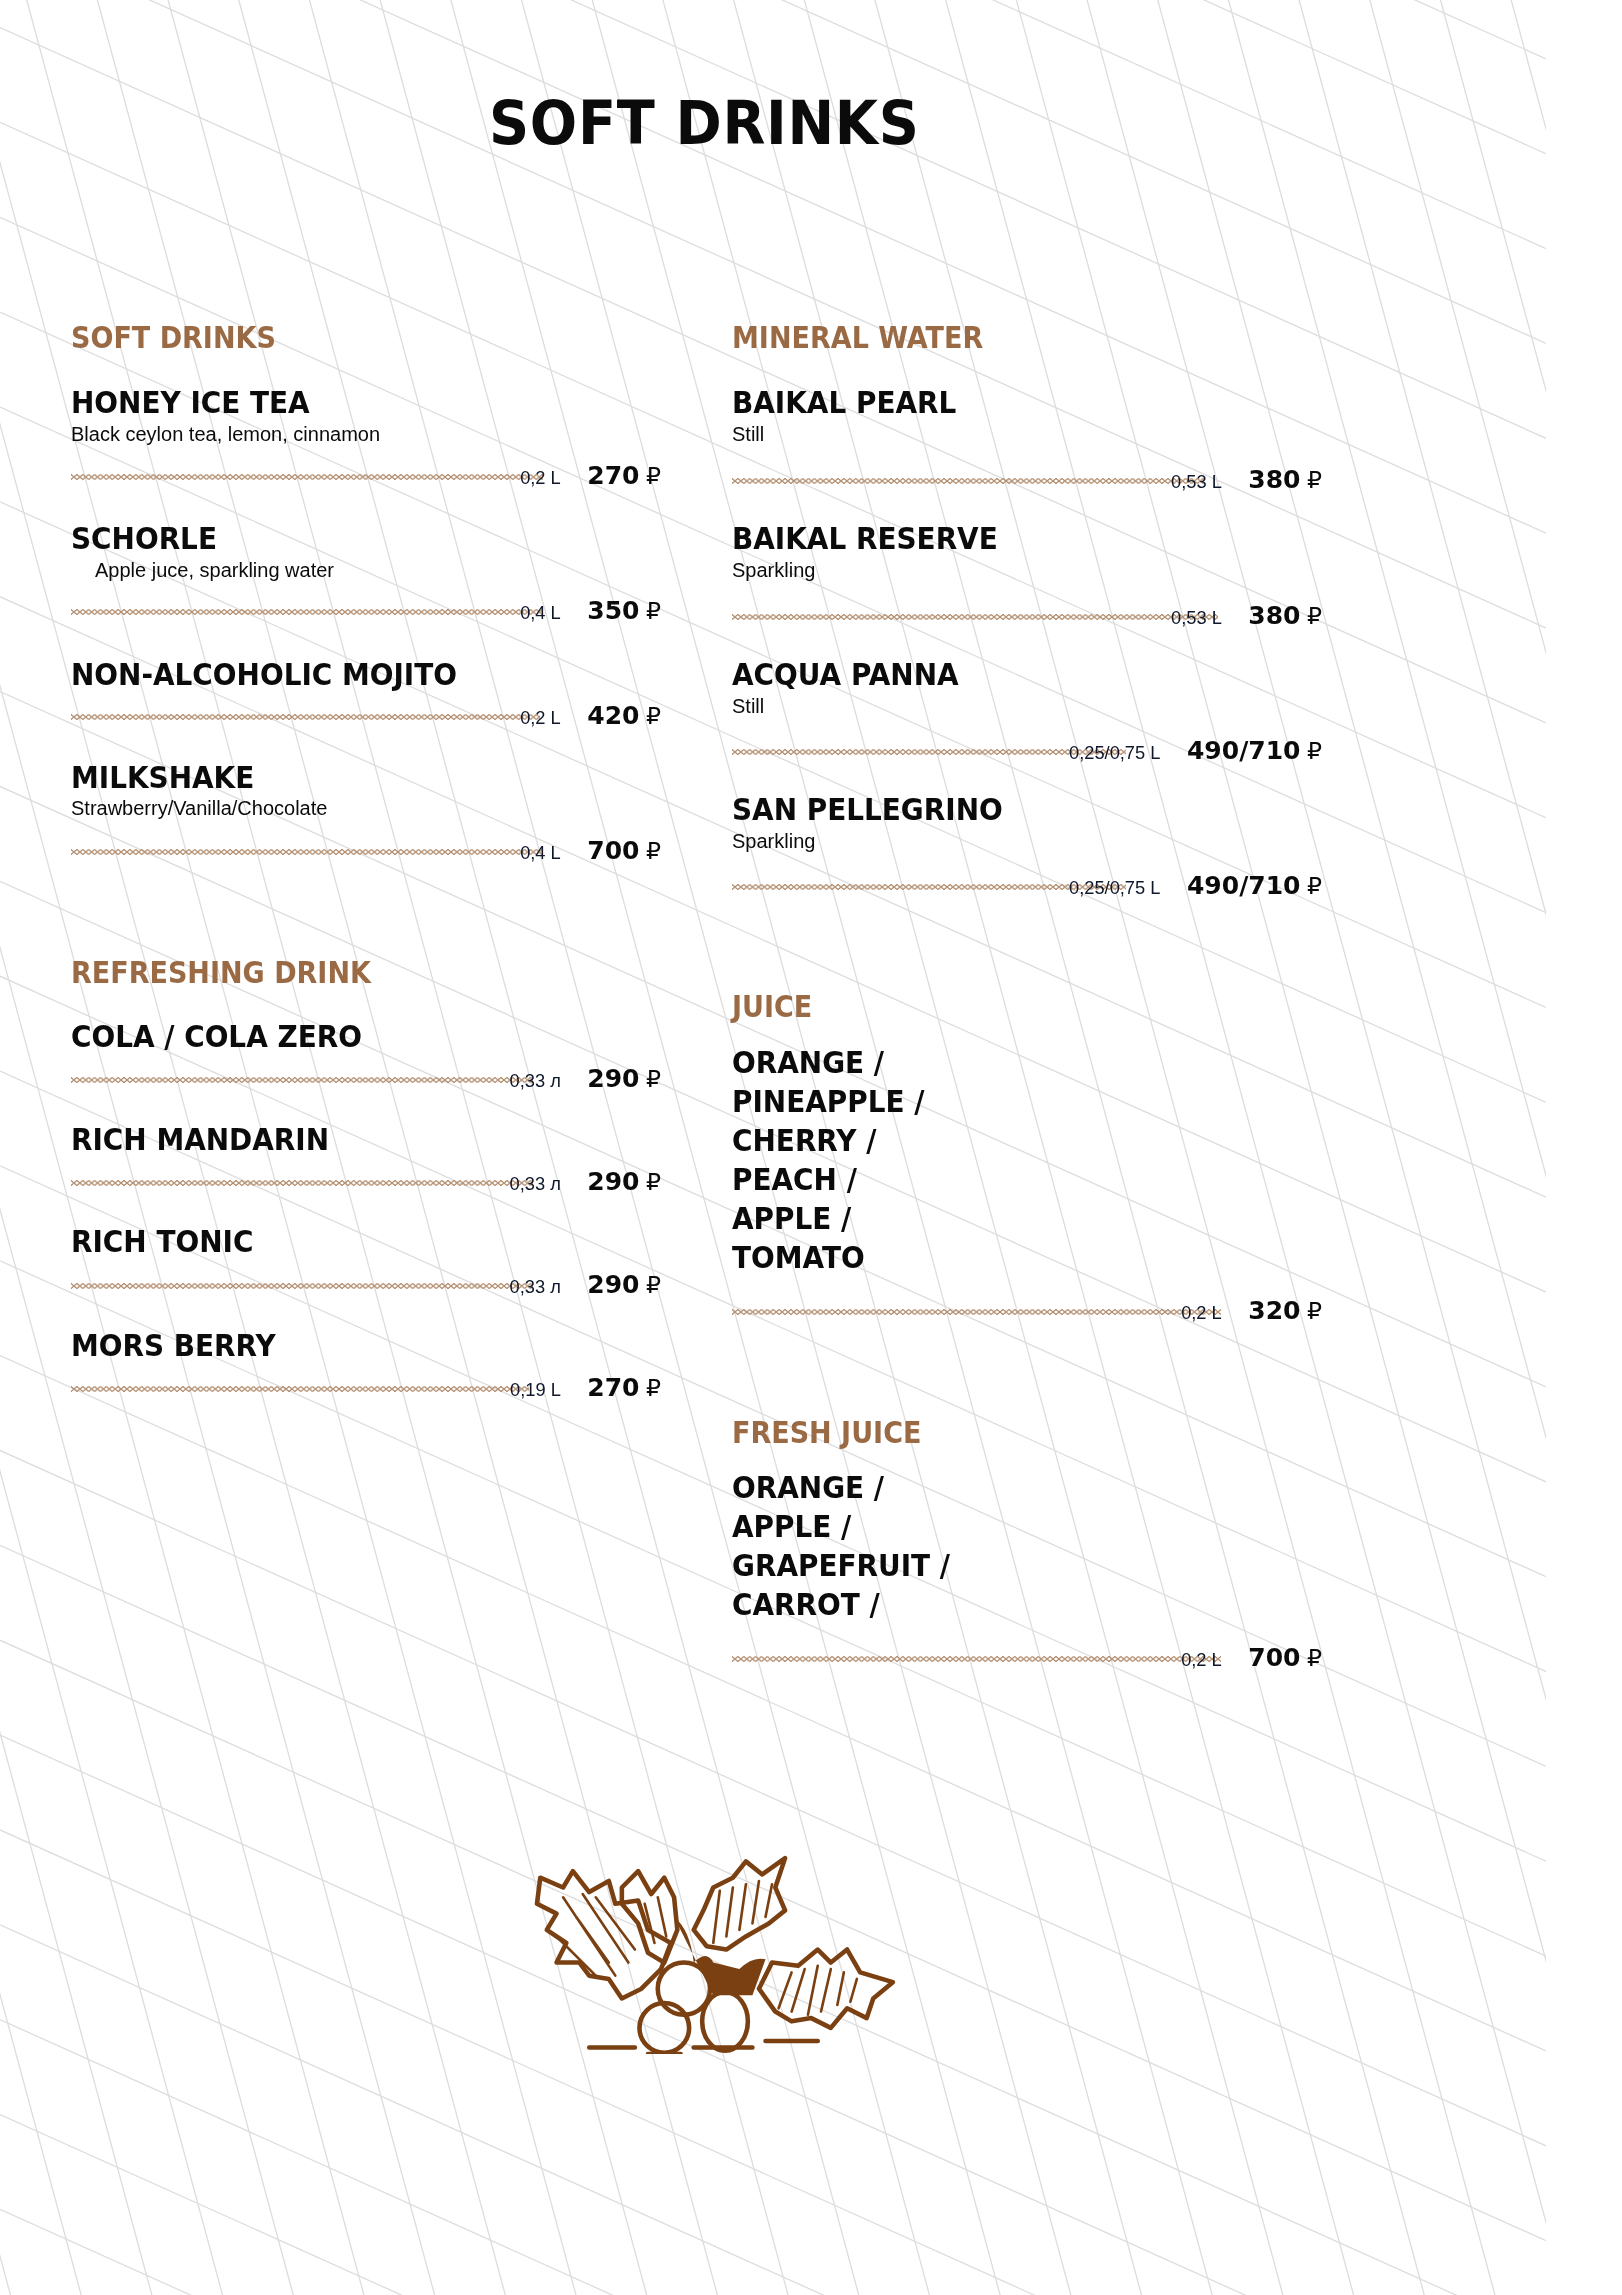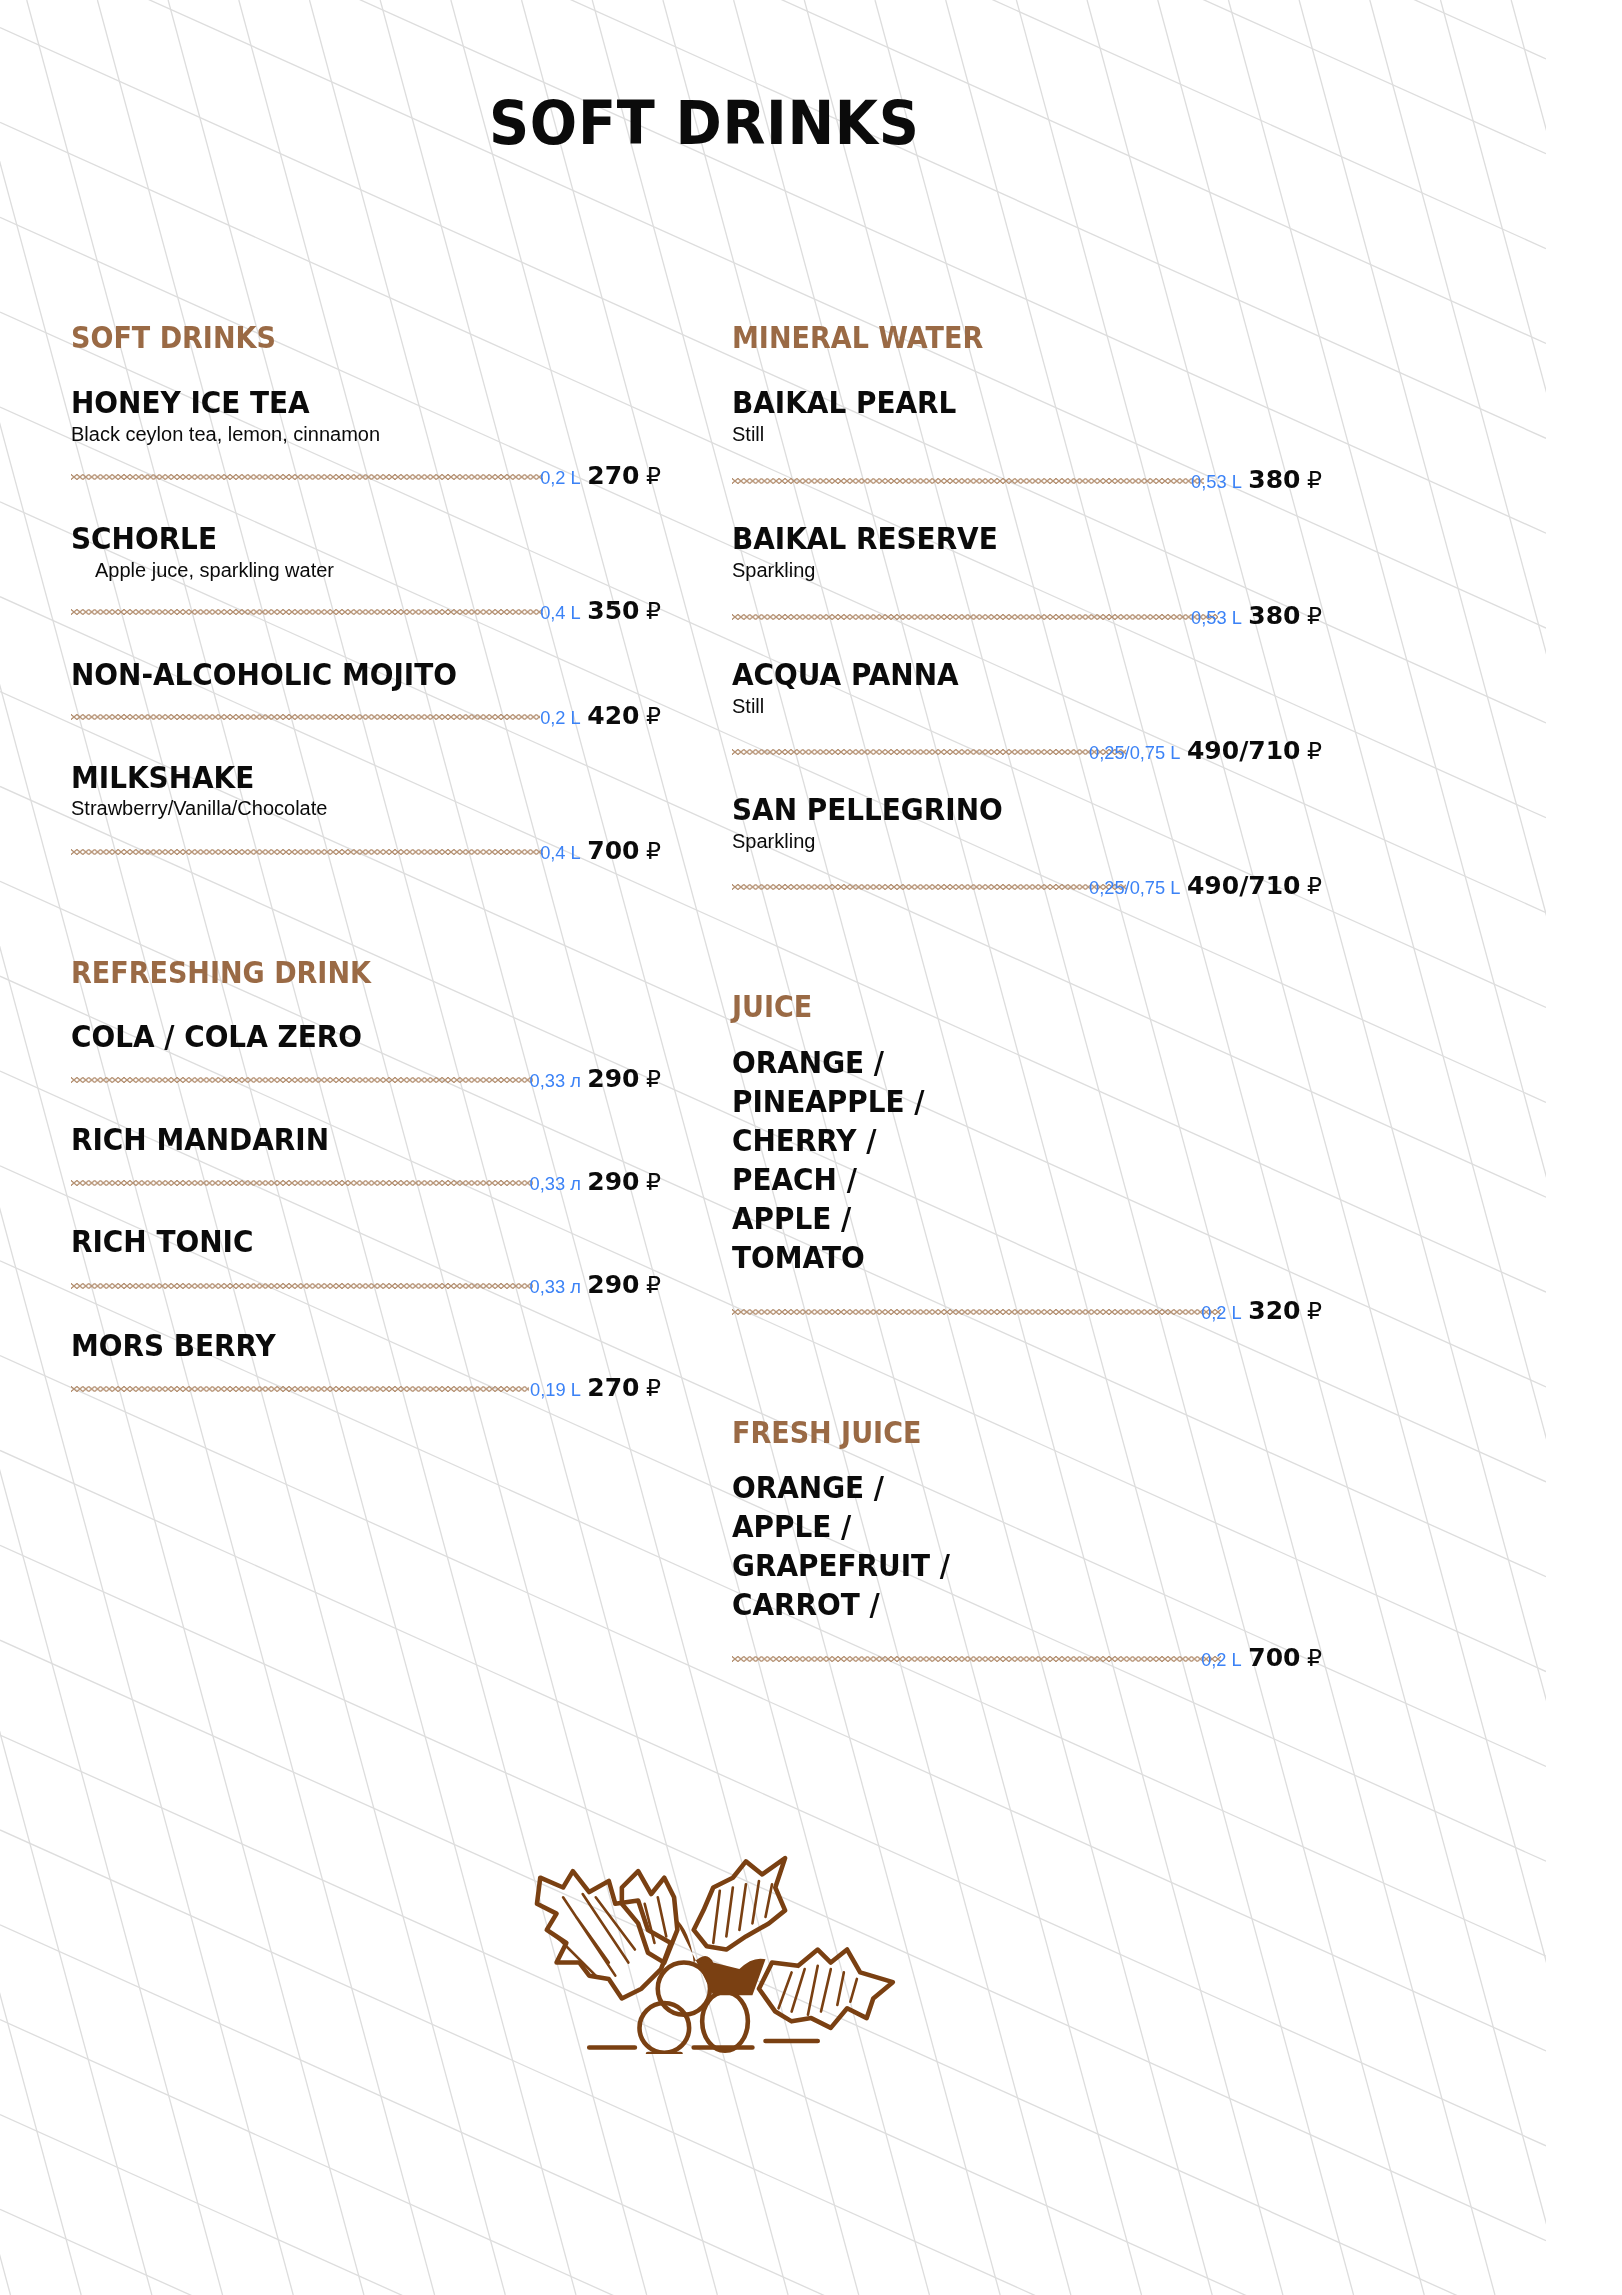--- a/index.html
+++ b/index.html
@@ -34,22 +34,22 @@
   .divider {
     position: absolute; height: 5.9px;
     background-image:
       linear-gradient(45deg, transparent 42%, #b08a6a 42%, #b08a6a 58%, transparent 58%),
       linear-gradient(-45deg, transparent 42%, #b08a6a 42%, #b08a6a 58%, transparent 58%);
     background-size: 5.9px 5.9px;
     background-repeat: repeat-x;
     opacity: 0.95;
   }
   .price-row { position: absolute; display: flex; align-items: baseline; gap: 6.5px; white-space: nowrap; }
-  .vol { font-family: "Liberation Sans", sans-serif; font-size: 18.3px; color: #3b82f6; }
-  .amt { font-family: "DejaVu Sans", sans-serif; font-weight: bold; font-size: 25px; }
+  .vol { font-family: "Liberation Sans", sans-serif; font-size: 18.3px; color: #0f172a; }
+  .amt { font-family: "DejaVu Sans", sans-serif; font-weight: bold; font-size: 25px; margin-left: 20px; }
   .cur { font-family: "DejaVu Sans", sans-serif; font-size: 23.6px; font-weight: normal; }
   #holly { position: absolute; left: 517px; top: 1832px; width: 386px; height: 222px; }
 </style>
 </head>
 <body>
 
 <svg id="grid" xmlns="http://www.w3.org/2000/svg" viewBox="0 0 2362 3508" preserveAspectRatio="none">
   <defs>
     <pattern id="steep" width="108" height="3508" patternUnits="userSpaceOnUse">
       <line x1="0" y1="0" x2="108" y2="400" stroke="#dcdcdc" stroke-width="2"></line>

